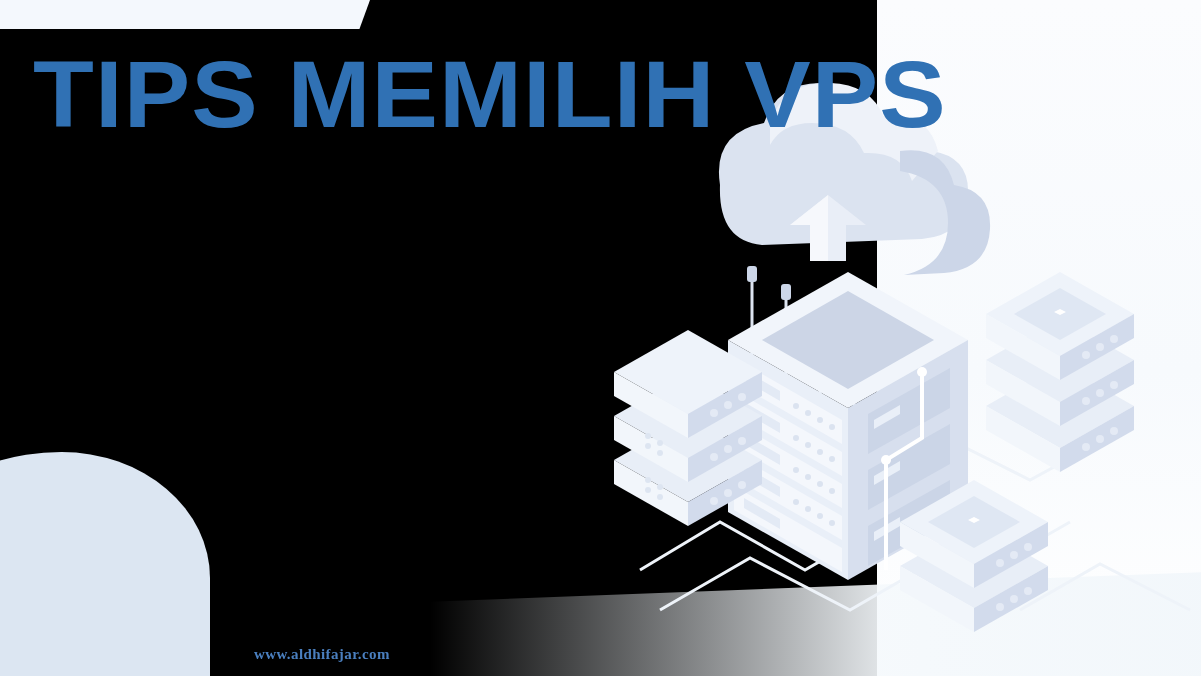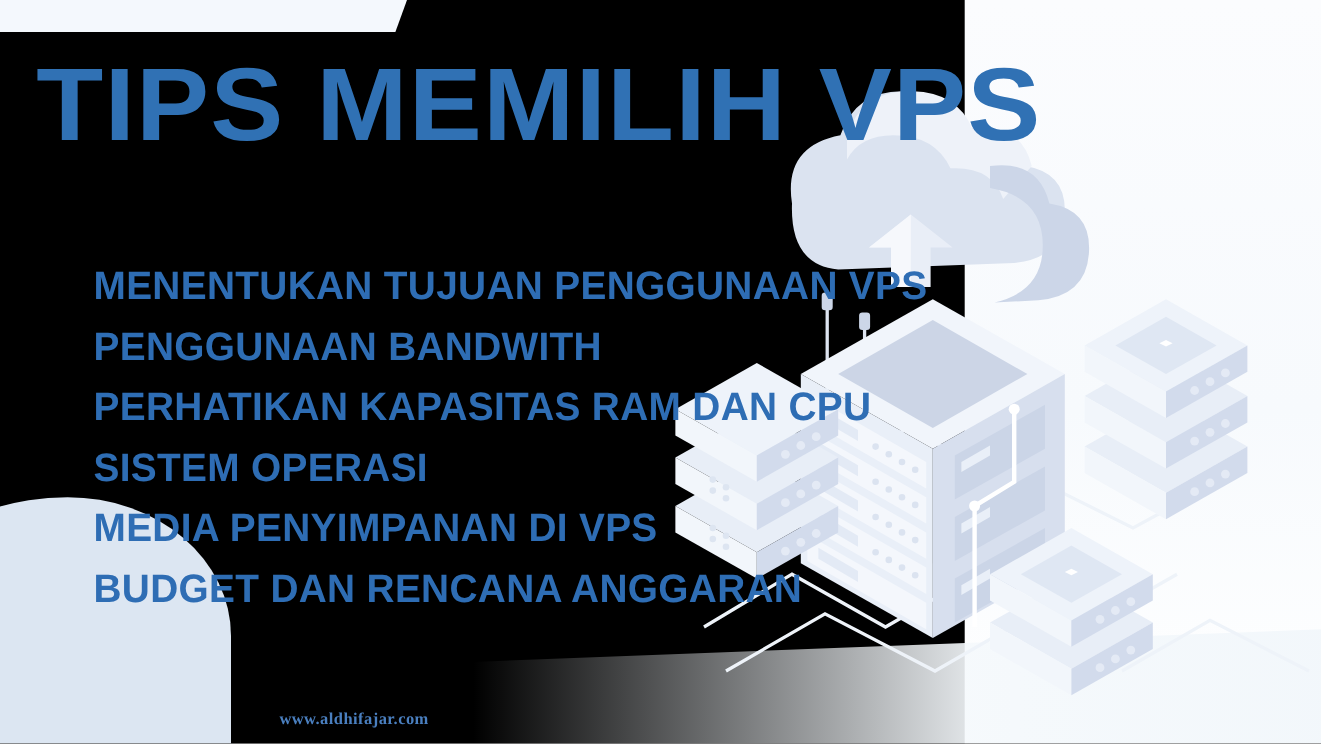--- a/index.html
+++ b/index.html
@@ -331,24 +331,16 @@
             <circle cx="114" cy="403" r="4"></circle>
             <circle cx="128" cy="395" r="4"></circle>
             <circle cx="142" cy="387" r="4"></circle>
           </g>
       </g>
     </g>
   </svg>
 
   <h1 class="title">TIPS MEMILIH VPS</h1>
 
-  <ul class="tips-list">
-    <li>MENENTUKAN TUJUAN PENGGUNAAN VPS</li>
-    <li>PENGGUNAAN BANDWITH</li>
-    <li>PERHATIKAN KAPASITAS RAM DAN CPU</li>
-    <li>SISTEM OPERASI</li>
-    <li>MEDIA PENYIMPANAN DI VPS</li>
-    <li>BUDGET DAN RENCANA ANGGARAN</li>
-  </ul>
 
   <div class="footer-url">www.aldhifajar.com</div>
 
 </div>
 
 </body></html>

